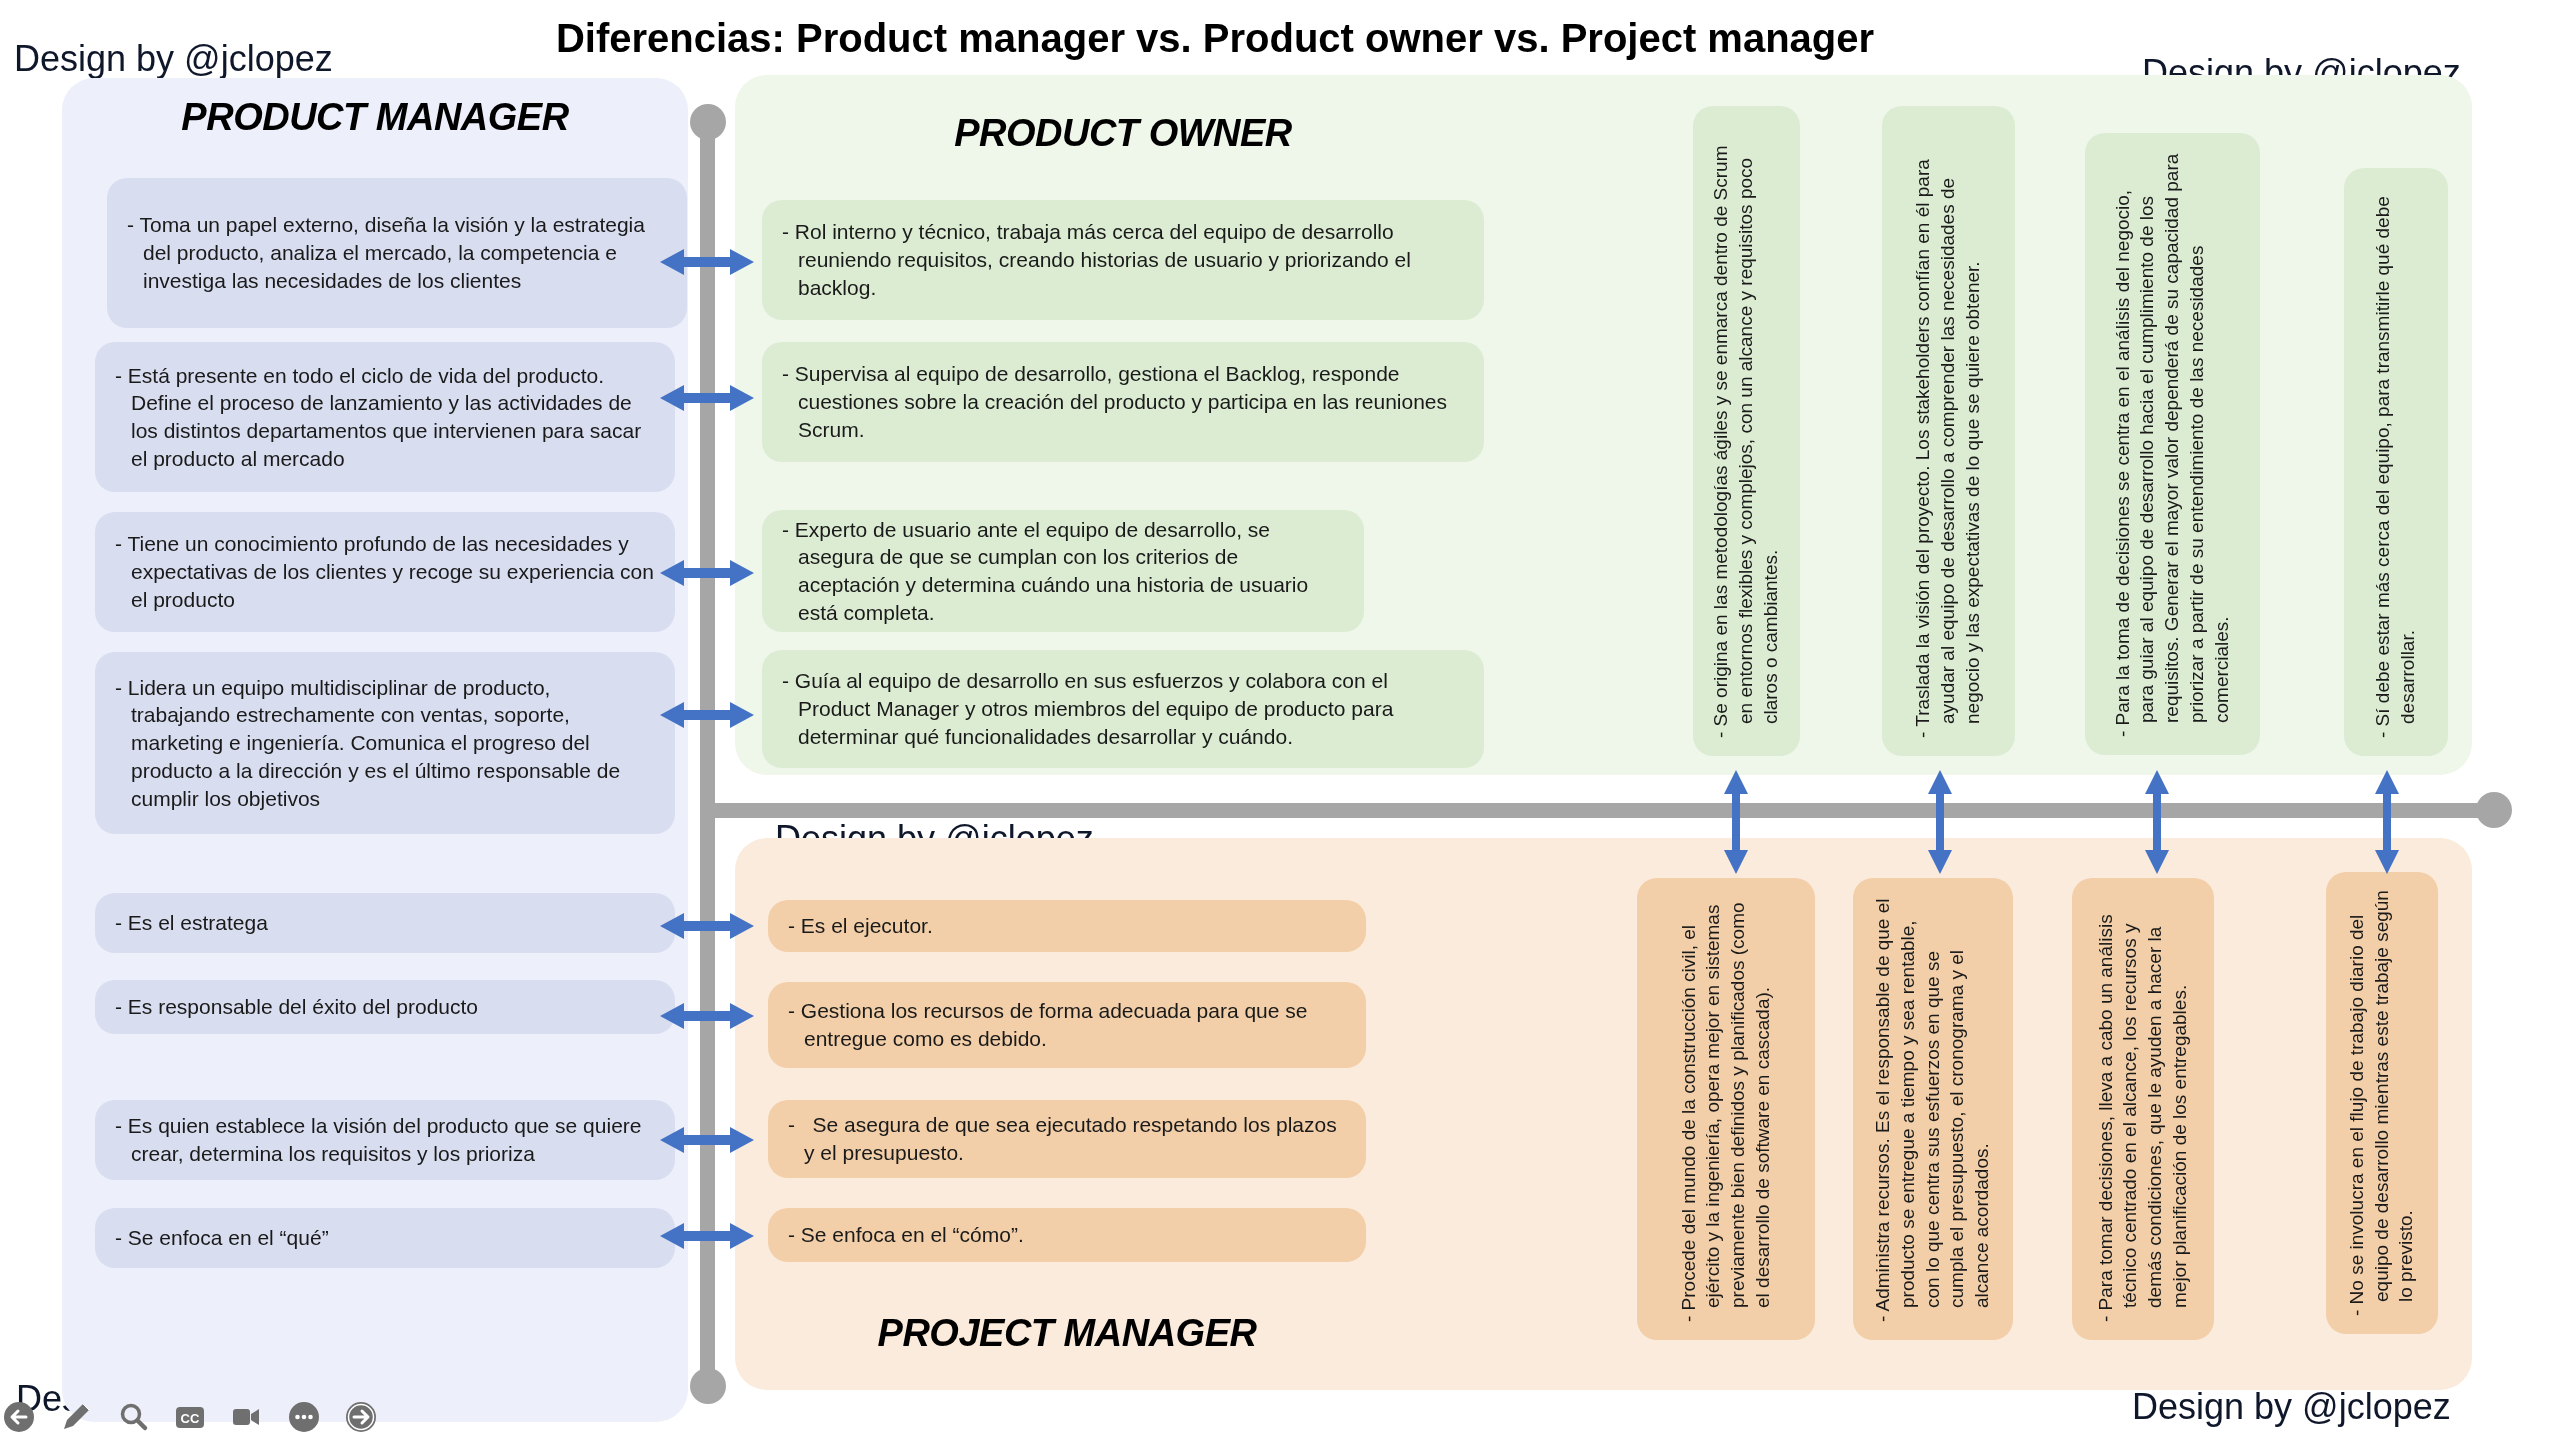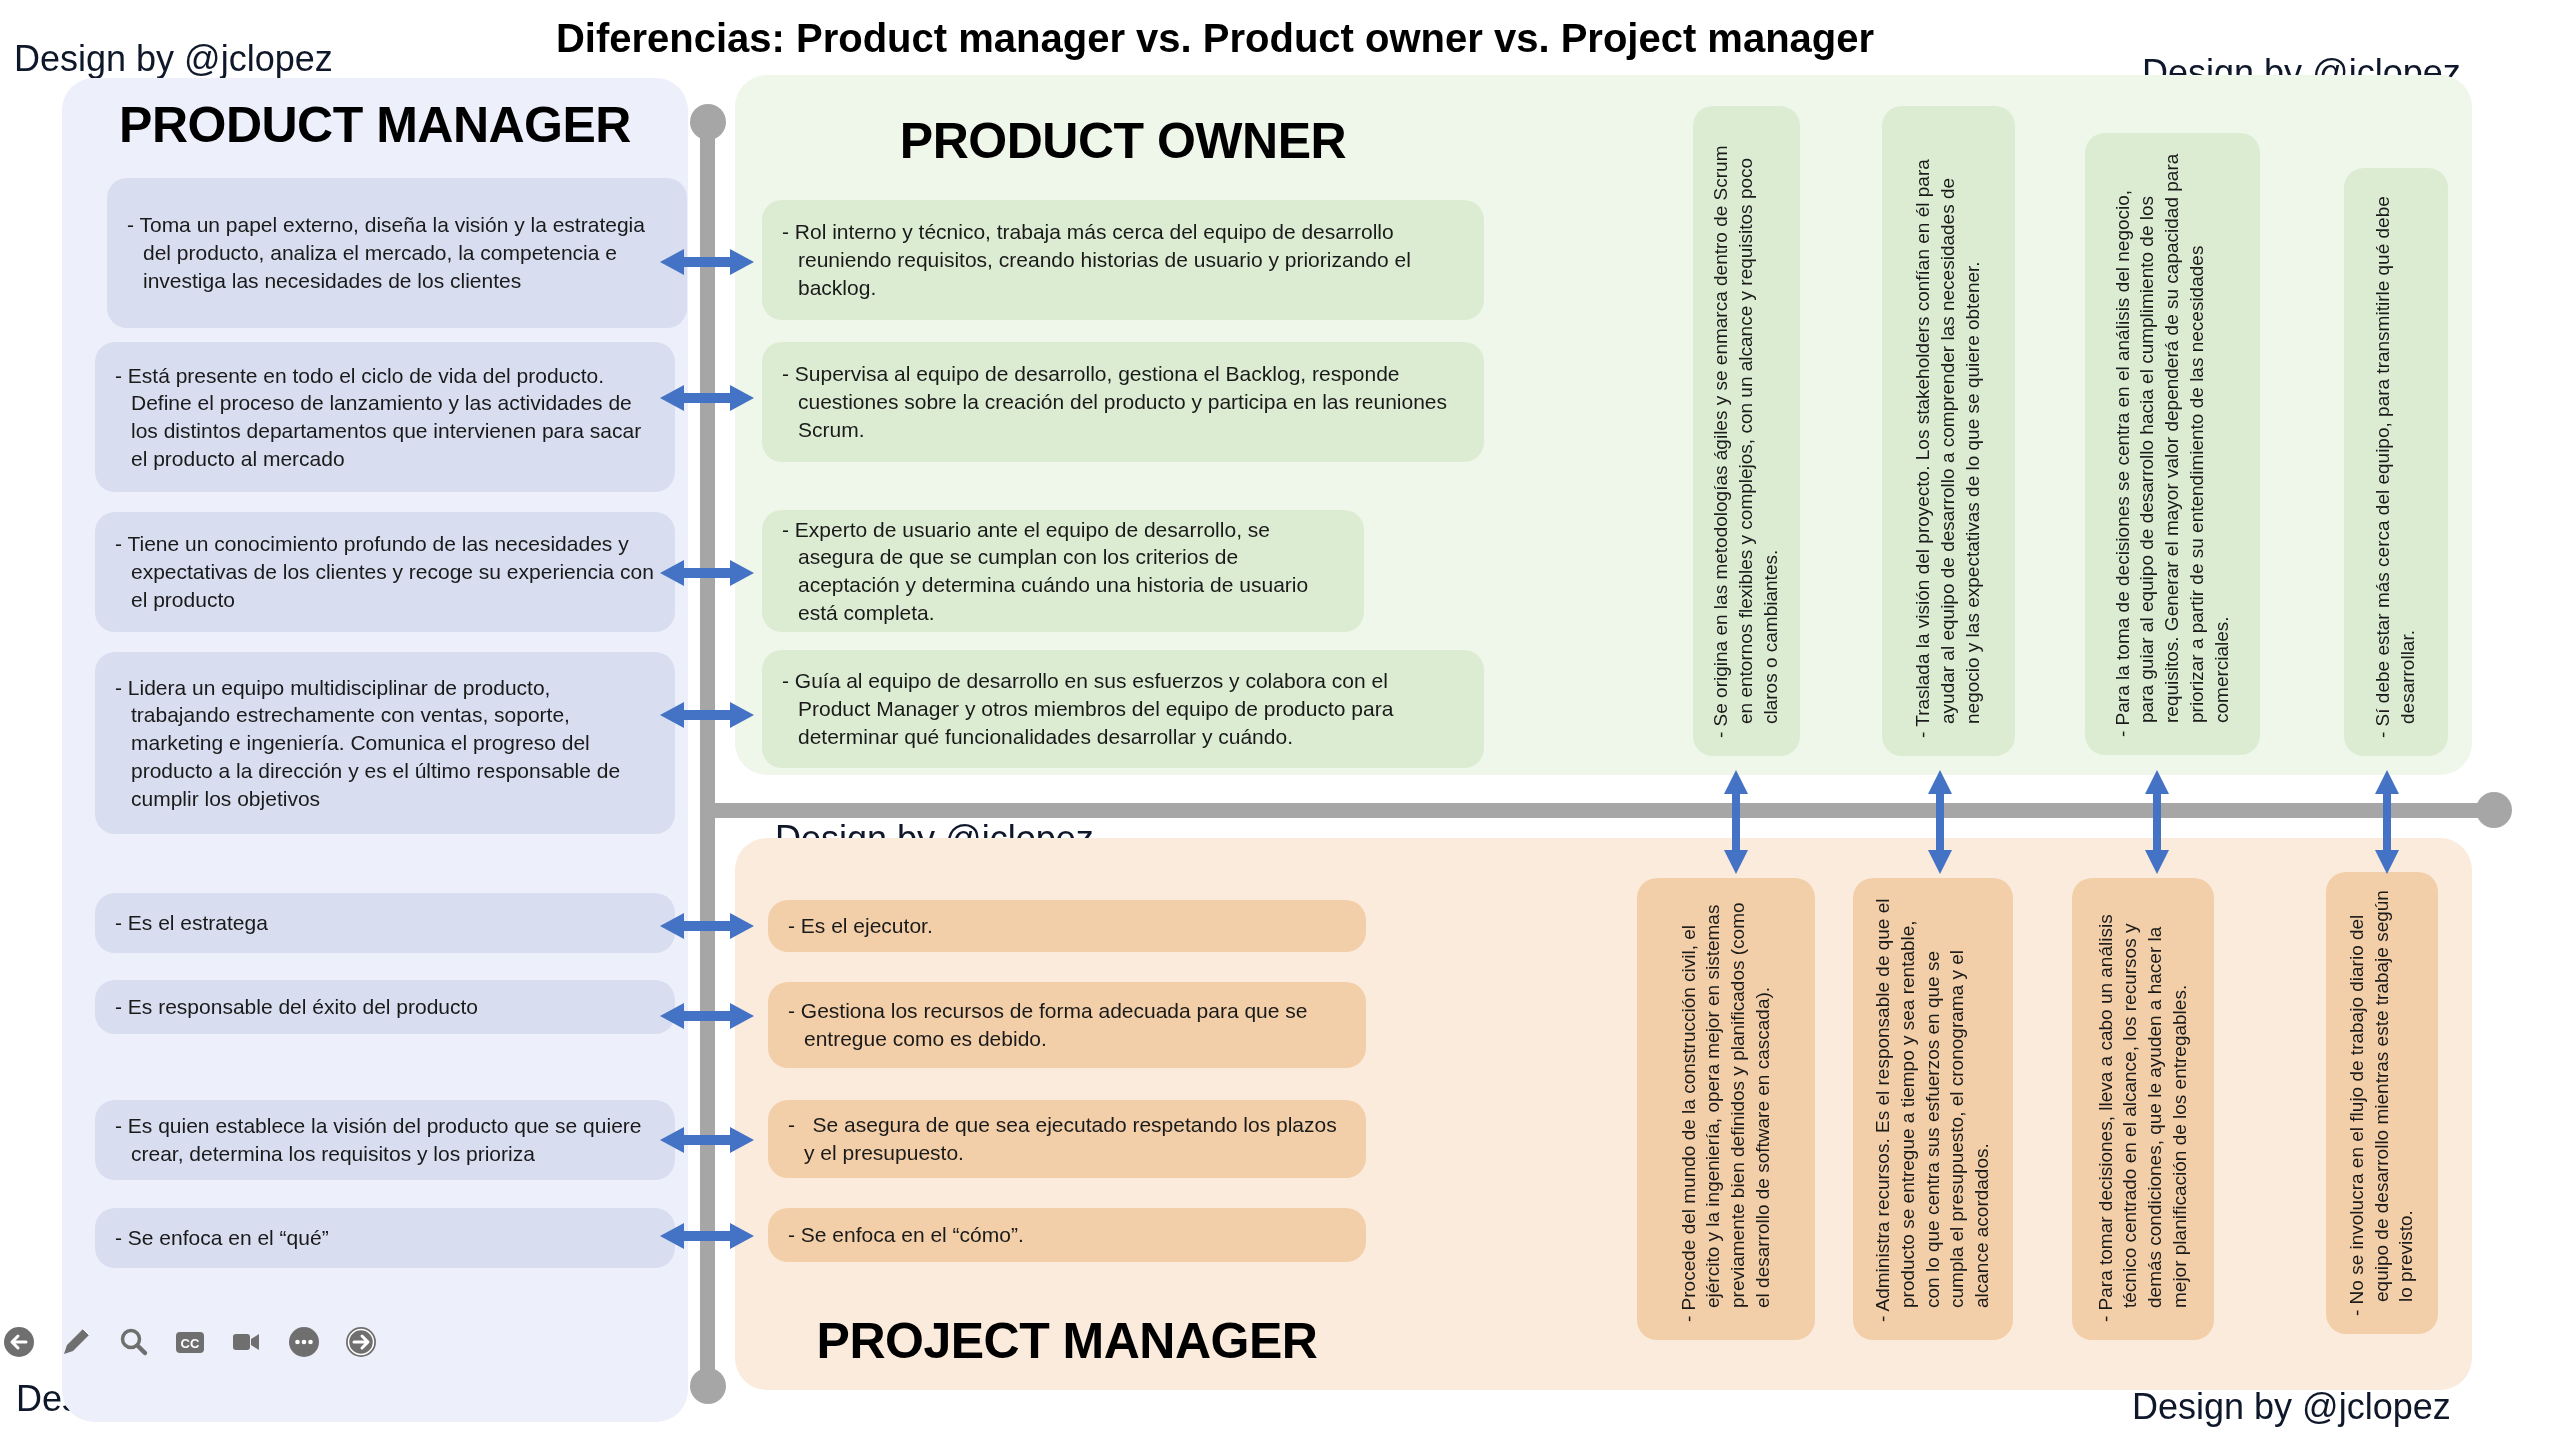--- a/index.html
+++ b/index.html
@@ -9,22 +9,23 @@
   }
   .panel{position:absolute;border-radius:32px;}
   .pm-panel{background:#edf0fa;}
   .po-panel{background:#eff6ea;}
   .pjm-panel{background:#fbebdc;}
   .main-title{
     position:absolute;left:0;top:16px;width:2430px;text-align:center;
     font-size:40px;font-weight:bold;color:#000;
   }
   .section-title{
-    position:absolute;text-align:center;font-size:50px;font-weight:bold;color:#000;
+    position:absolute;text-align:center;font-size:38px;font-weight:bold;color:#000;
     letter-spacing:-0.5px;
+    font-style:italic;
   }
   .box{
     position:absolute;border-radius:20px;display:flex;align-items:center;
     padding:12px 20px;box-sizing:border-box;font-size:21px;line-height:1.32;
   }
   .box p{margin:0;padding-left:16px;text-indent:-16px;}
   .pm-box{background:#d8ddf0;}
   .po-box{background:#dcecd3;}
   .pjm-box{background:#f2cfa8;}
   
@@ -36,21 +37,21 @@
     padding:8px 18px;box-sizing:border-box;
     font-size:19px;line-height:1.3;
   }
   .vbox .rot p{margin:0;padding-left:14px;text-indent:-14px;}
   .gray{position:absolute;background:#a6a6a6;}
   .gdot{position:absolute;width:36px;height:36px;border-radius:50%;background:#a6a6a6;}
   .wm{
     position:absolute;font-size:36px;color:#0f172a;white-space:nowrap;
   }
   .arrow{position:absolute;}
-  .toolbar{position:absolute;left:2px;top:1325px;display:flex;gap:23px;align-items:flex-end;}
+  .toolbar{position:absolute;left:2px;top:1400px;display:flex;gap:23px;align-items:flex-end;}
   .toolbar svg{display:block;}
 </style>
 </head>
 <body>
 
 <div id="canvas">
 
   <div class="wm" style="left:14px;top:38px;">Design by @jclopez</div>
   <div class="wm" style="left:2142px;top:52px;">Design by @jclopez</div>
   <div class="wm" style="left:775px;top:818px;">Design by @jclopez</div>

